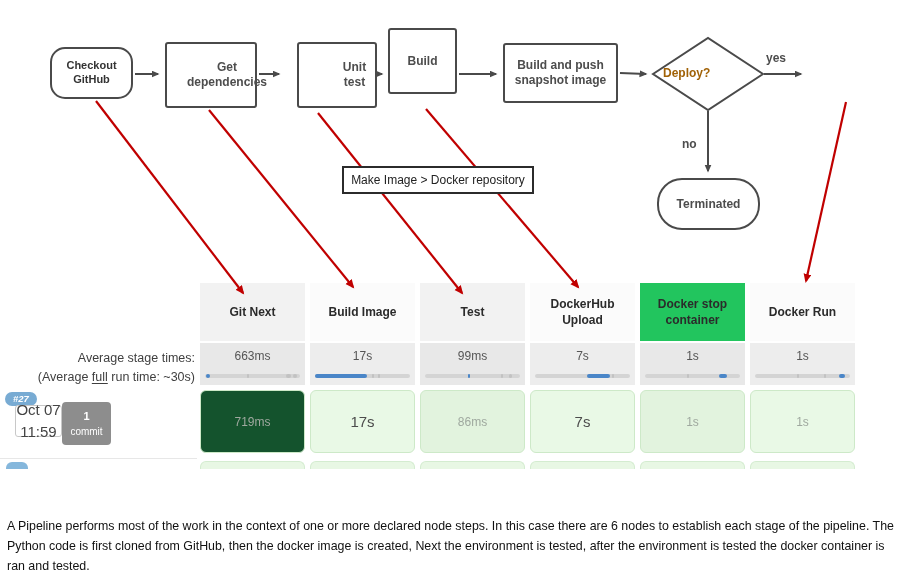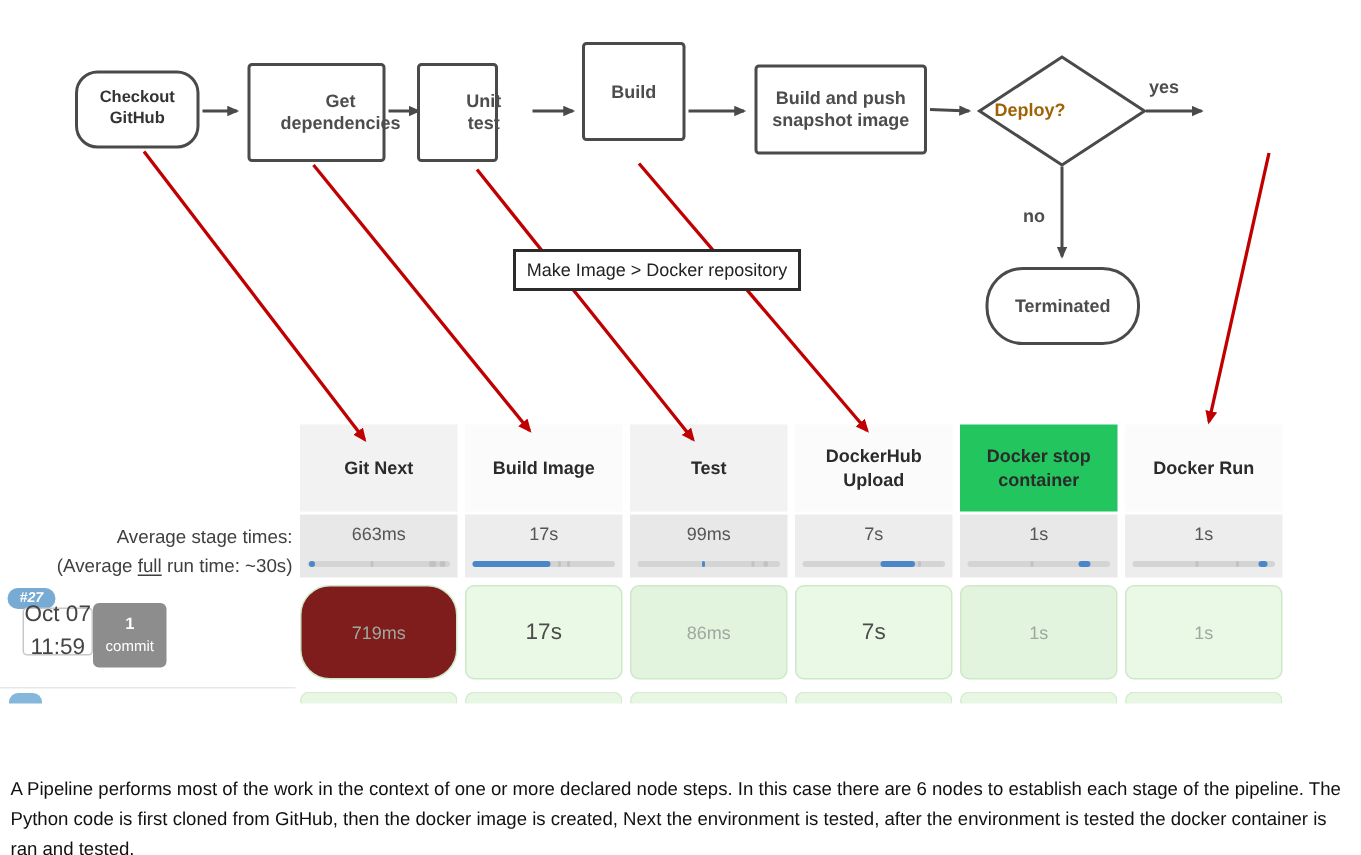--- a/index.html
+++ b/index.html
@@ -7,21 +7,21 @@
   #page { position:relative; width:907px; height:570px; background:#fff; overflow:hidden; }
 
   
   .node { position:absolute; background:#fff; border:2px solid #4a4a4a; color:#4d4d4d;
           display:flex; flex-direction:column; align-items:center; justify-content:center;
           text-align:center; font-size:12px; font-weight:600; line-height:1.25; z-index:4; }
   .node.rect { border-radius:3px; }
   .node.stadium { border-radius:18px; }
   #node-checkout { left:50px; top:47px; width:83px; height:52px; font-size:11px; font-weight:700; color:#333; border-radius:15px; }
   #node-getdeps  { left:165px; top:42px; width:92px; height:66px;padding-left:32px; }
-  #node-unittest { left:278px; top:42px; width:54px; height:66px;padding-left:35px; }
+  #node-unittest { left:297px; top:42px; width:80px; height:66px;padding-left:35px; }
   #node-build    { left:388px; top:28px; width:69px; height:66px; }
   #node-buildpush{ left:503px; top:43px; width:115px; height:60px; padding:0 8px; }
   #node-successful { left:808px; top:50px; width:79px; height:50px; border-radius:20px; }
   #node-terminated { left:657px; top:178px; width:103px; height:52px; border-radius:25px; }
   #diamond-label { position:absolute; left:663px; top:66px; width:90px; text-align:left;
                    font-size:12px; font-weight:600; color:#a16207; z-index:5; }
   #annotation-box { position:absolute; left:342px; top:166px; width:192px; height:28px;
                     background:#fff; border:2px solid #2b2b2b; display:flex; align-items:center;
                     justify-content:center; font-size:12px; color:#222; z-index:6; }
   .edge-label { position:absolute; font-size:12px; font-weight:600; color:#4d4d4d; z-index:5; }
@@ -152,21 +152,21 @@
           </div>
           <div class="cell-avg" style="background: rgb(232, 232, 232);">
             <span class="avg-val">663ms</span>
             <div class="bar-track" style="background: rgb(212, 212, 212);">
               <div class="bar-seg" style="left: 44%; width: 2%; background: rgb(194, 194, 194);"></div>
               <div class="bar-seg" style="left: 85%; width: 5%; background: rgb(194, 194, 194);"></div>
               <div class="bar-seg" style="left: 93%; width: 4%; background: rgb(194, 194, 194);"></div>
               <div class="bar-seg" style="left: 1%; width: 4%; background: rgb(74, 134, 200);"></div>
             </div>
           </div>
-          <div class="cell-run" style="background: #7f1d1d; border-radius: 20px;">
+          <div class="cell-run" style="background: #14532d;">
             <span class="run-val">719ms</span>
           </div>
           <div class="cell-sliver"></div>
         </div>
         <div class="stage-col" style="left: 110px;">
           <div class="cell-hdr" style="background: rgb(251, 251, 251);">
             <span>Build Image</span>
           </div>
           <div class="cell-avg" style="background: rgb(237, 237, 237);">
             <span class="avg-val">17s</span>

